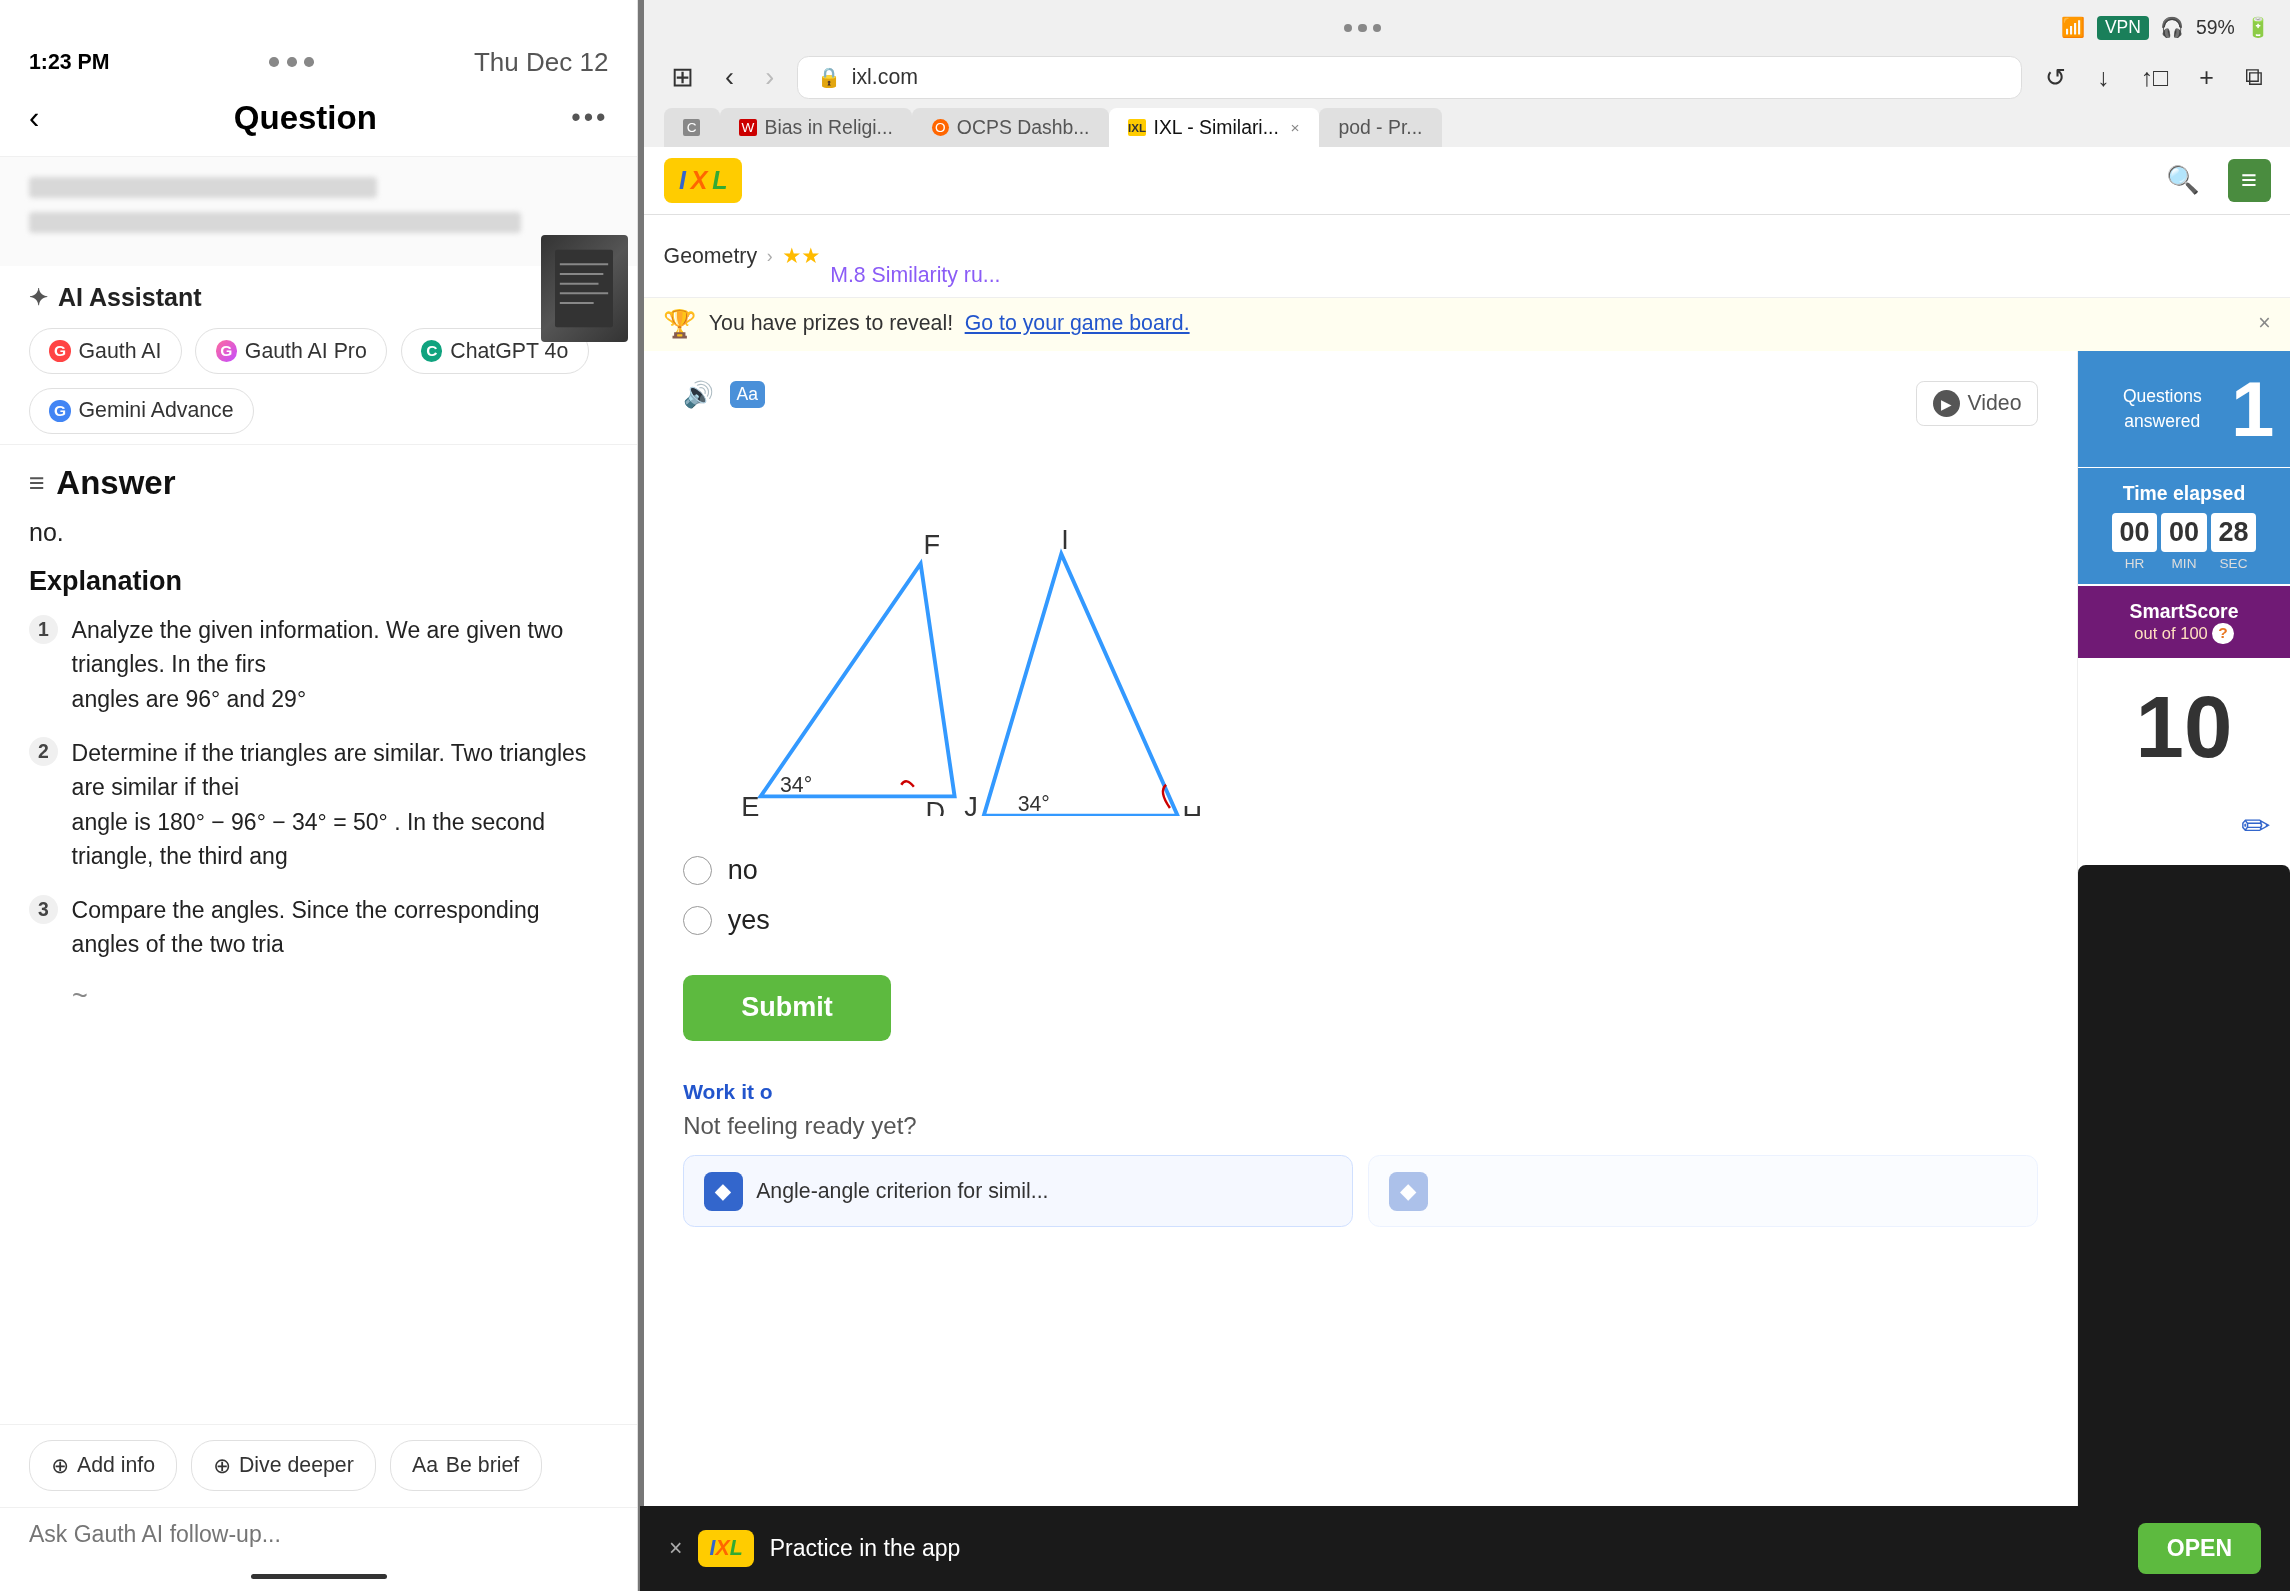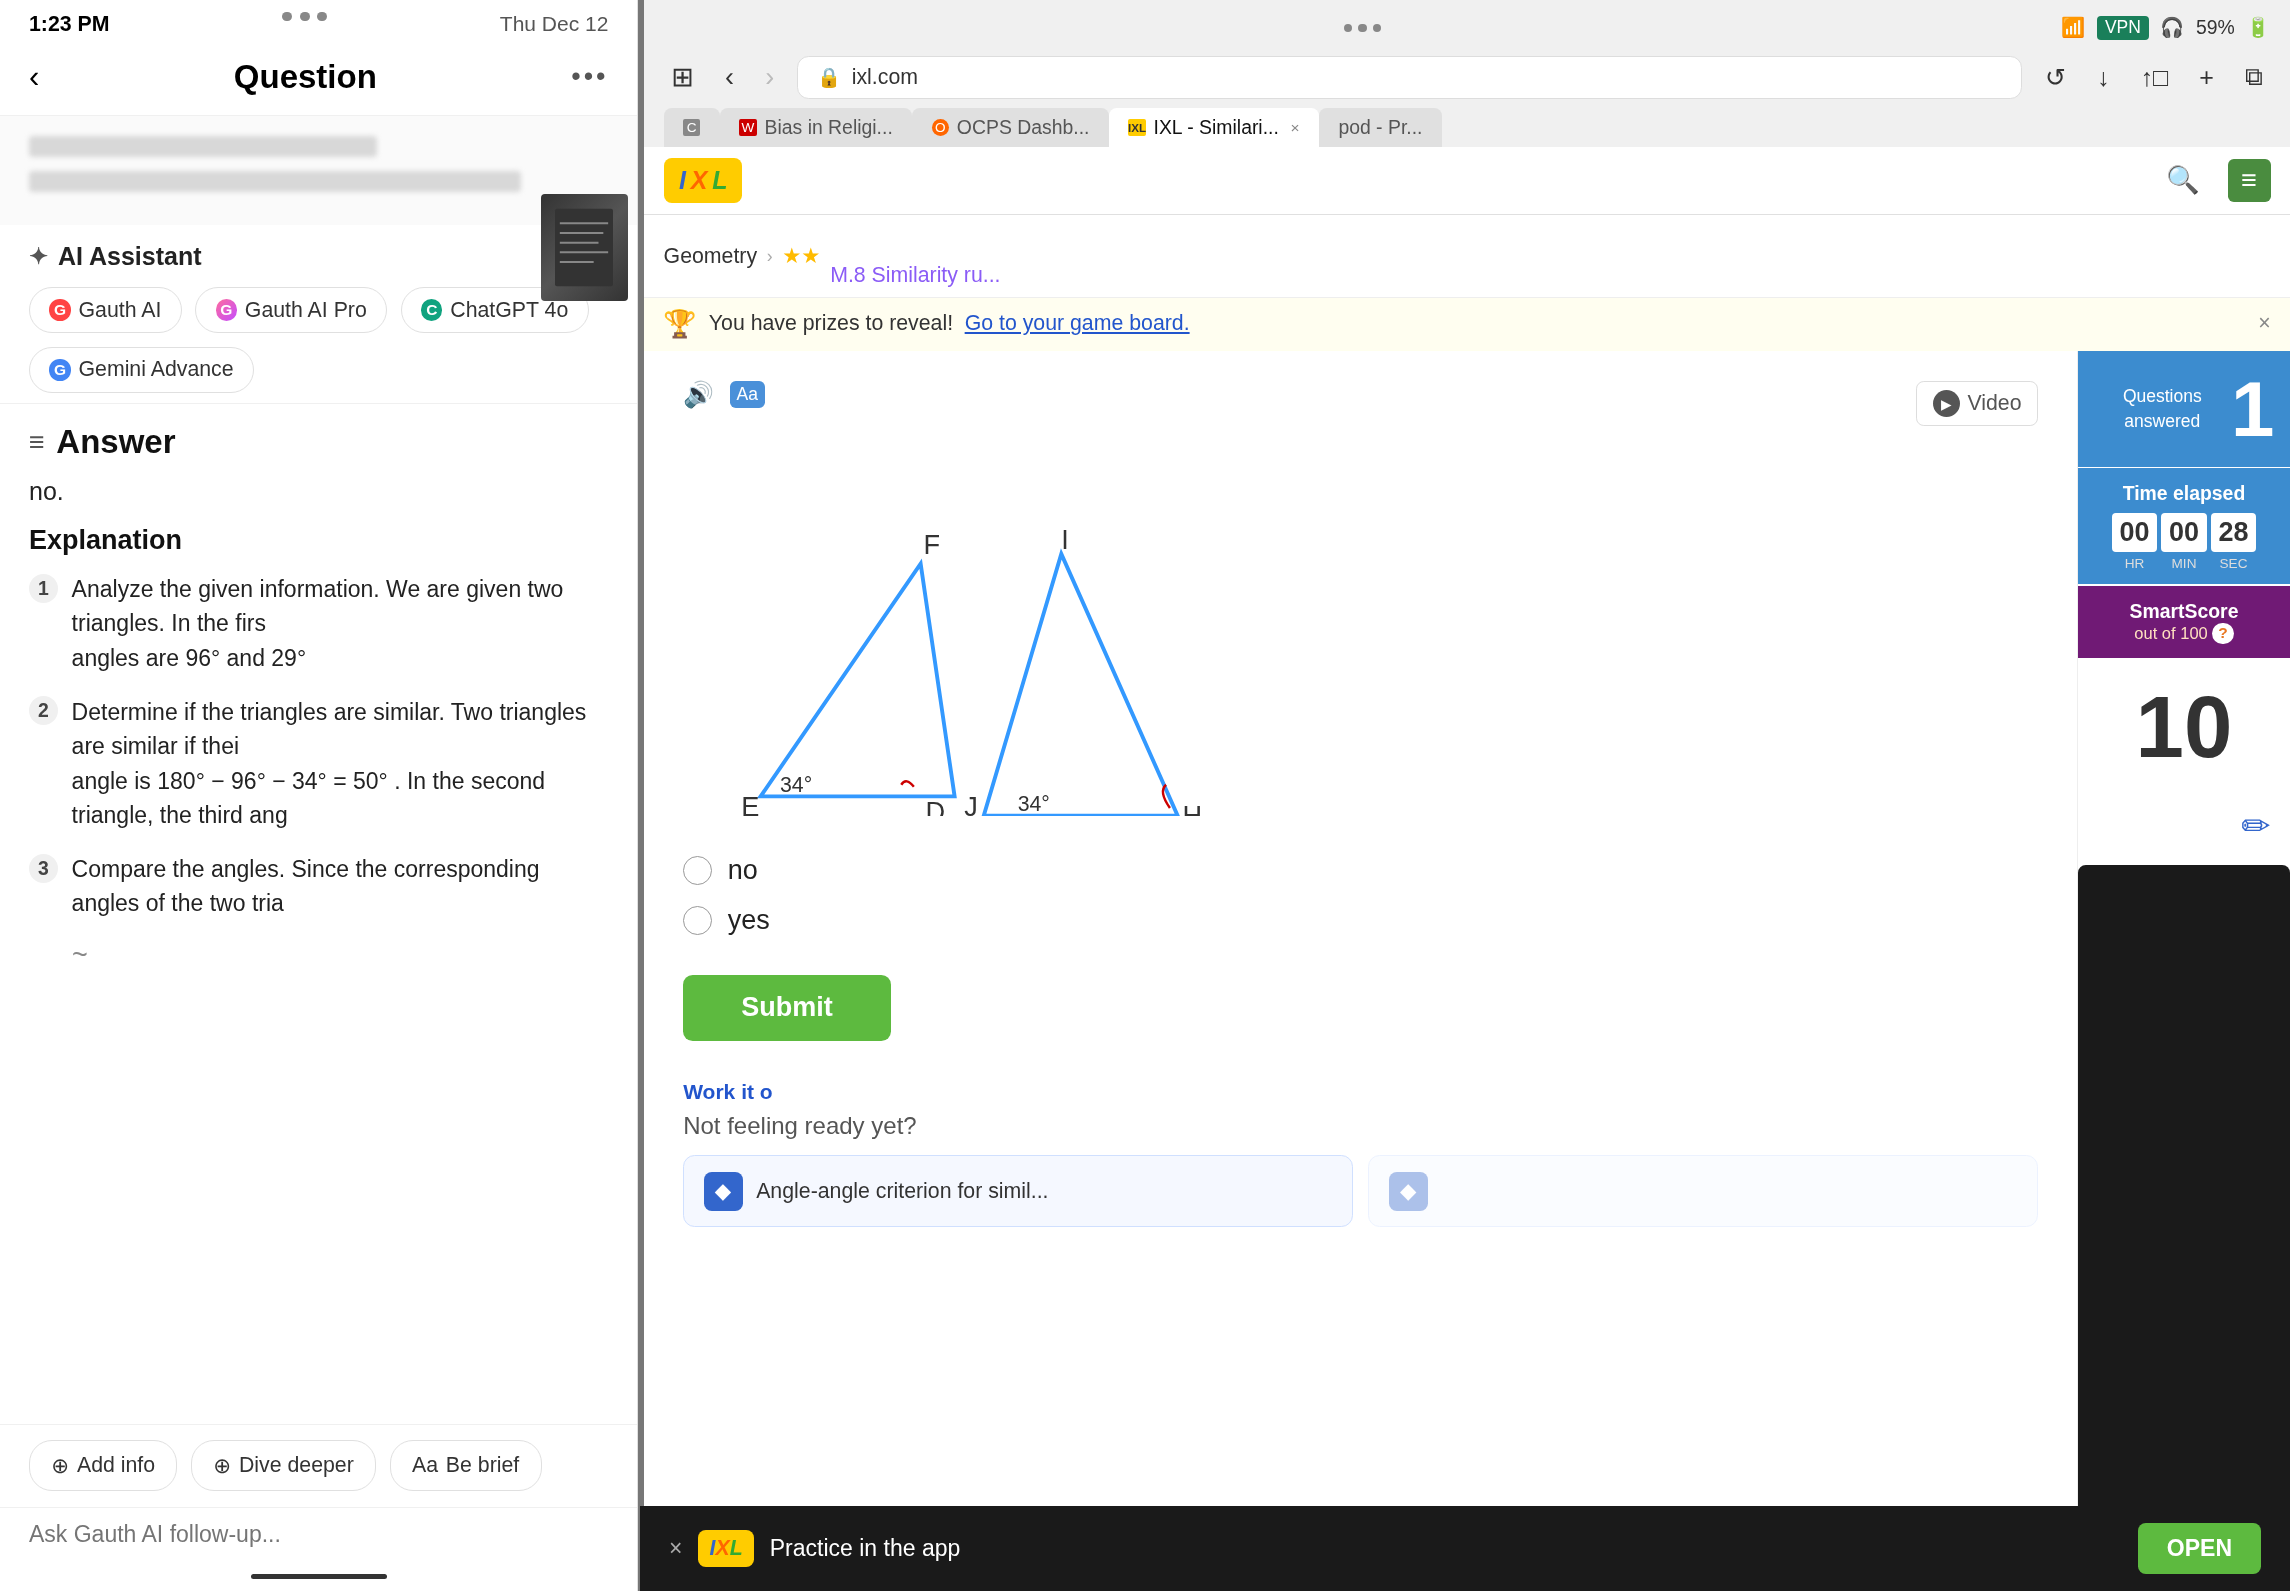--- a/index.html
+++ b/index.html
@@ -21,26 +21,27 @@
       display: flex;
       flex-direction: column;
       border-right: 1px solid #e0e0e0;
       position: relative;
     }
 
     
     .status-bar {
       display: flex;
       justify-content: space-between;
-      align-items: flex-start;
+      align-items: center;
       padding: 11.6px 29px;
       font-size: 21.3px;
       font-weight: 500;
       color: #000;
       background: #fff;
+      margin-top: 35px;
     }
     .status-bar-left { font-size: 21.3px; font-weight: 600; }
     .status-bar-center { display: flex; gap: 7.8px; }
     .status-dot { width: 9.7px; height: 9.7px; border-radius: 50%; background: #888; }
 
     
     .app-header {
       display: flex;
       justify-content: space-between;
       align-items: center;
@@ -784,21 +785,21 @@
 
 <div class="left-panel">
 
   <div class="status-bar">
     <span class="status-bar-left">1:23 PM</span>
     <div class="status-bar-center">
       <div class="status-dot"></div>
       <div class="status-dot"></div>
       <div class="status-dot"></div>
     </div>
-    <span style="font-size:21px;color:#555;">Thu Dec 12</span>
+    <span style="font-size:26px;color:#555;">Thu Dec 12</span>
   </div>
 
   <div class="app-header">
     <span class="back-btn">‹</span>
     <span class="header-title">Question</span>
     <span class="more-btn">•••</span>
   </div>
 
   <div style="position:relative;">
     <div class="blurred-content">

